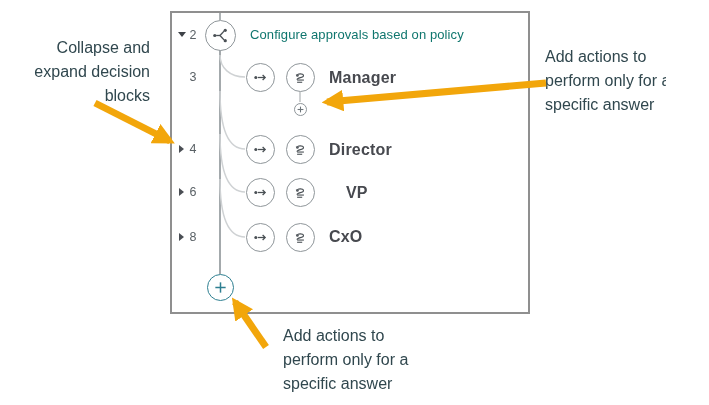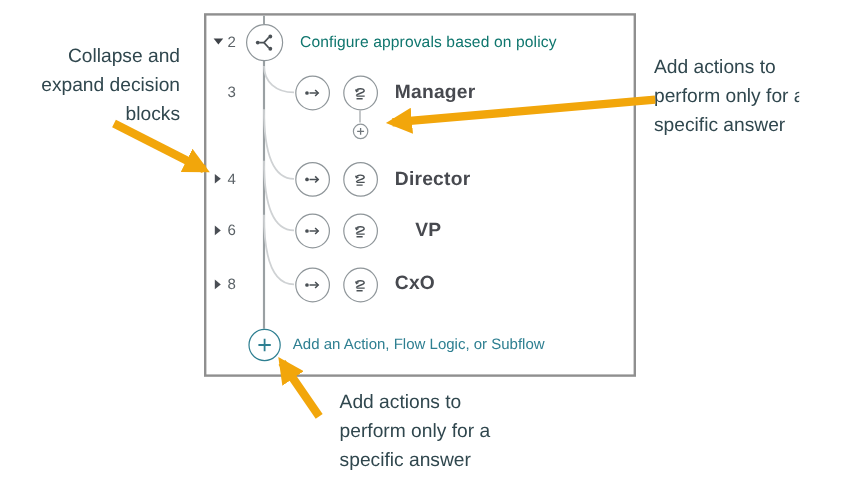--- a/index.html
+++ b/index.html
@@ -170,21 +170,20 @@
       </svg>
     </div>
     <span class="branch-label" style="left:157px;top:216px;">CxO</span>
 
     <div class="circle c-teal" style="left:34.5px;top:260.5px;">
       <svg class="iconsvg" width="15" height="15" viewBox="0 0 16 16">
         <line x1="8" y1="2.5" x2="8" y2="13.5" stroke="#2E7F91" stroke-width="1.6"></line>
         <line x1="2.5" y1="8" x2="13.5" y2="8" stroke="#2E7F91" stroke-width="1.6"></line>
       </svg>
     </div>
-    <span class="add-label" style="left:72px;top:266px;">Add an Action, Flow Logic, or Subflow</span>
   </div>
 
   <svg class="arrows" viewBox="0 0 709 405">
     <defs>
       <marker id="ah" viewBox="0 0 10 10" refX="7.5" refY="5" markerWidth="3.1" markerHeight="3.1" orient="auto-start-reverse">
         <path d="M0,0 L10,5 L0,10 z" fill="#F2A60B"></path>
       </marker>
     </defs>
     <line x1="95" y1="103" x2="170" y2="141" stroke="#F2A60B" stroke-width="7" marker-end="url(#ah)"></line>
     <line x1="546" y1="83" x2="327" y2="102" stroke="#F2A60B" stroke-width="7" marker-end="url(#ah)"></line>

